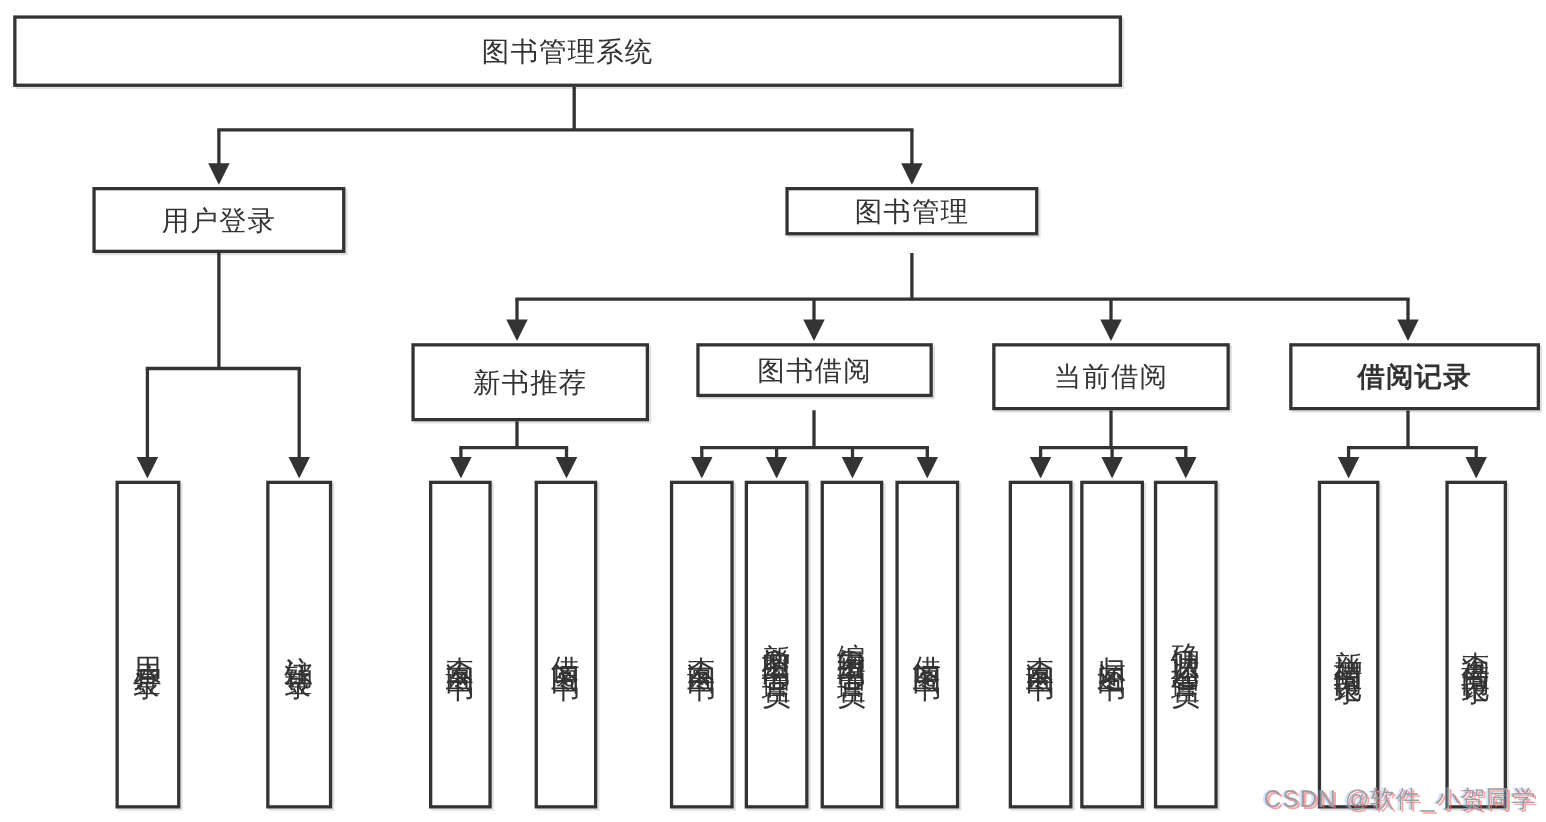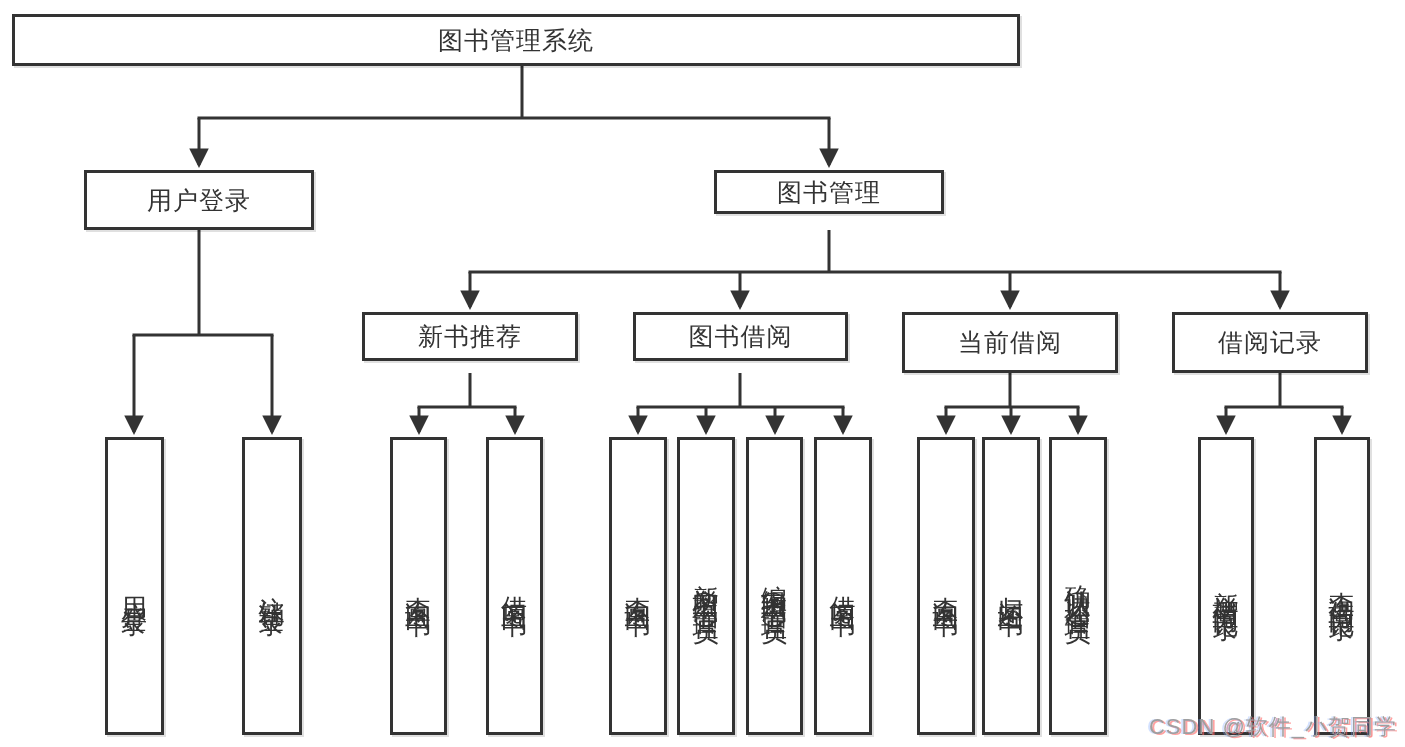--- a/index.html
+++ b/index.html
@@ -80,29 +80,29 @@
       <line x1="1078" y1="407" x2="1078" y2="432" marker-end="url(#arrow)"></line>
     </g>
 
     <g>
       <path d="M1280,373 V407 M1224.5,407 H1343.5"></path>
       <line x1="1226" y1="407" x2="1226" y2="432" marker-end="url(#arrow)"></line>
       <line x1="1342" y1="407" x2="1342" y2="432" marker-end="url(#arrow)"></line>
     </g>
   </svg>
 
-  <div class="node" style="left:12px;top:14px;width:1008px;height:52px;">图书管理系统</div>
+  <div class="node" style="left:12px;top:14px;width:1008px;height:65px;">图书管理系统</div>
 
   <div class="node" style="left:84px;top:170px;width:230px;height:60px;">用户登录</div>
   <div class="node" style="left:714px;top:170px;width:230px;height:44px;">图书管理</div>
 
-  <div class="node" style="left:362px;top:312px;width:216px;height:49px;">新书推荐</div>
+  <div class="node" style="left:374px;top:312px;width:216px;height:71px;">新书推荐</div>
   <div class="node" style="left:633px;top:312px;width:215px;height:49px;">图书借阅</div>
   <div class="node" style="left:902px;top:312px;width:216px;height:61px;">当前借阅</div>
-  <div class="node" style="left:1172px;top:312px;width:196px;height:61px;">借阅记录</div>
+  <div class="node" style="left:1172px;top:312px;width:228px;height:61px;font-weight:bold;">借阅记录</div>
 
   <div class="node vnode" style="left:105px;top:437px;width:59px;height:298px;">
     <span class="vtext">用户登录</span>
   </div>
   <div class="node vnode" style="left:242px;top:437px;width:60px;height:298px;">
     <span class="vtext">注销登录</span>
   </div>
 
   <div class="node vnode" style="left:390px;top:437px;width:57px;height:298px;">
     <span class="vtext">查询图书</span>

